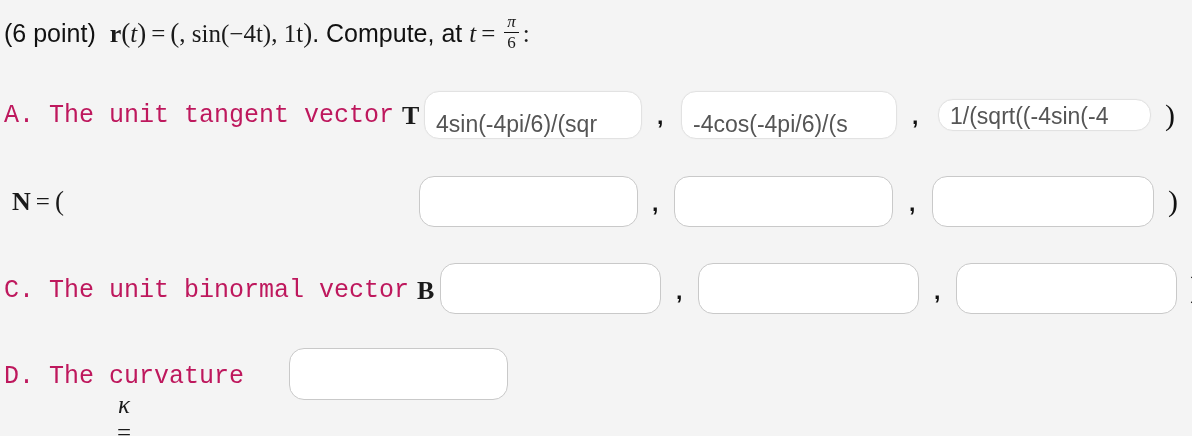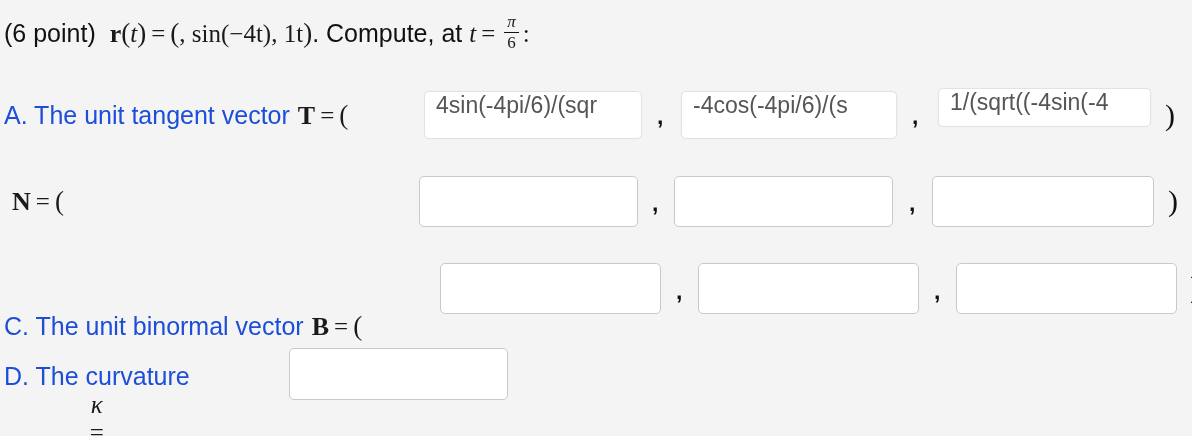--- a/index.html
+++ b/index.html
@@ -87,37 +87,37 @@
     width: 100%;
     height: 1.4px;
     background: #111;
   }
   .frac .den {
     padding: 1px 3px 0 3px;
   }
 
   
   .label {
-    font-family: Liberation Sans, sans-serif;
-    font-size: 25px;
-    color: #1d4ed8;
+    font-family: Liberation Mono, monospace;
+    font-size: 25px;
+    color: #be185d;
     text-align: right;
   }
 
   
   .field {
     box-sizing: border-box;
     background: #ffffff;
-    border-radius: 5px;
+    border-radius: 15px;
     font-family: "Liberation Sans", sans-serif;
     font-size: 23px;
     color: #555555;
     padding: 0 11px;
     display: flex;
-    align-items: flex-start;
+    align-items: flex-end;
     overflow: hidden;
     position: absolute;
   }
   .field .fieldtext {
     display: block;
     overflow: hidden;
     white-space: nowrap;
     width: 100%;
   }
   .field.filled {
@@ -182,21 +182,21 @@
     <span class="paren">(</span>
   </div>
   <div class="field filled" style="left:424px; top:91px; width:218px; height:48px;">
     <span class="fieldtext">4sin(-4pi/6)/(sqr</span>
   </div>
   <span class="sep" style="left:657px; top:103px;">,</span>
   <div class="field filled" style="left:681px; top:91px; width:216px; height:48px;">
     <span class="fieldtext">-4cos(-4pi/6)/(s</span>
   </div>
   <span class="sep" style="left:912px; top:103px;">,</span>
-  <div class="field filled" style="left:938px; top:88px; width:213px; height:39px;">
+  <div class="field filled" style="left:938px; top:99px; width:213px; height:32px;">
     <span class="fieldtext">1/(sqrt((-4sin(-4</span>
   </div>
   <span class="rparen" style="left:1165px; top:98px;">)</span>
 
   <div class="row" style="top:186px; left:4px;">
     <span class="sp" style="display:inline-block;width:8px;"></span>
     <span class="mb">N</span>
     <span class="op">=</span>
     <span class="paren">(</span>
   </div>
@@ -206,21 +206,21 @@
   <span class="sep" style="left:652px; top:190px;">,</span>
   <div class="field empty" style="left:674px; top:176px; width:219px; height:51px;">
     <span class="fieldtext"></span>
   </div>
   <span class="sep" style="left:909px; top:190px;">,</span>
   <div class="field empty" style="left:932px; top:176px; width:222px; height:51px;">
     <span class="fieldtext"></span>
   </div>
   <span class="rparen" style="left:1168px; top:184px;">)</span>
 
-  <div class="row" style="top:275px; left:4px;margin-top:36px;">
+  <div class="row" style="top:275px; left:4px;">
     <span class="label">C. The unit binormal vector</span>
     <span class="sp" style="display:inline-block;width:8px;"></span>
     <span class="mb">B</span>
     <span class="op">=</span>
     <span class="paren">(</span>
   </div>
   <div class="field empty" style="left:440px; top:263px; width:221px; height:51px;">
     <span class="fieldtext"></span>
   </div>
   <span class="sep" style="left:676px; top:278px;">,</span>

